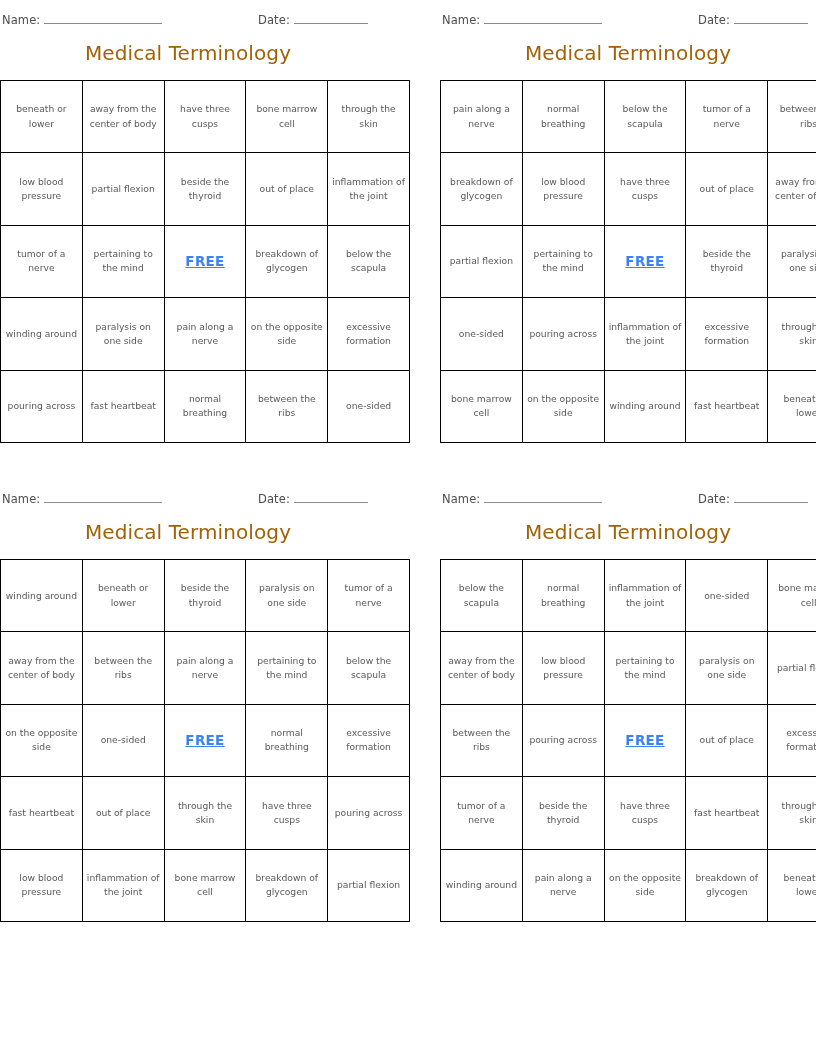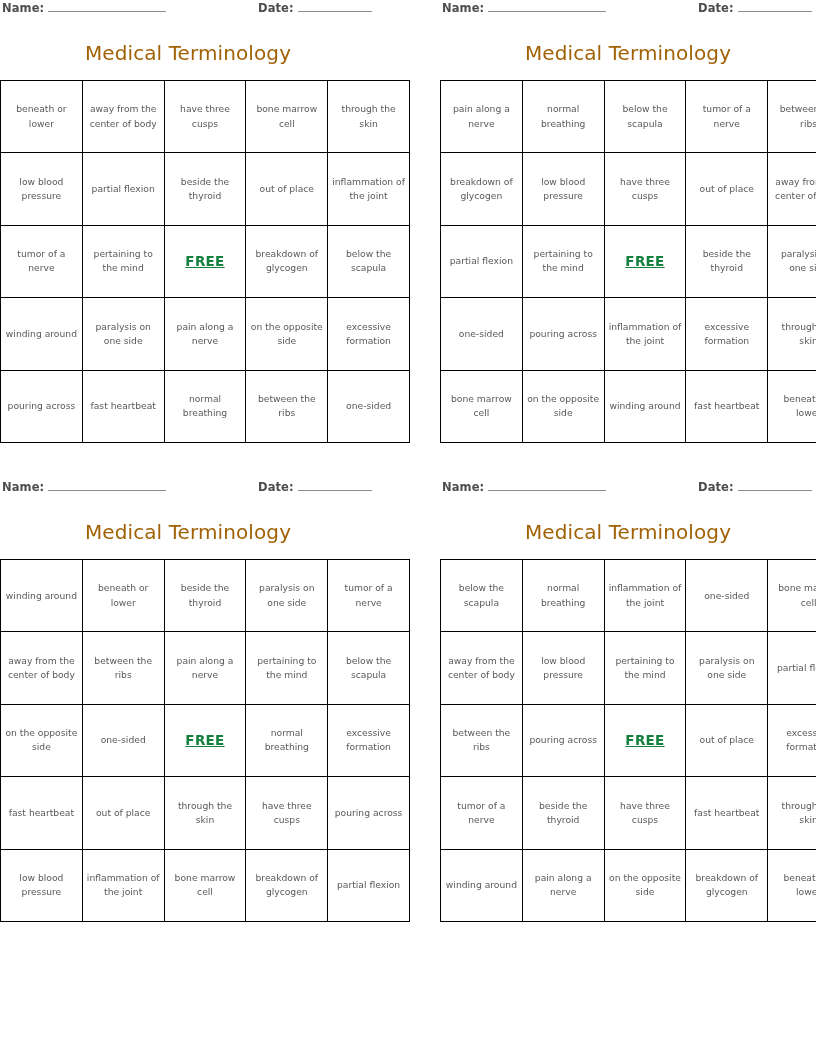--- a/index.html
+++ b/index.html
@@ -35,28 +35,27 @@
   .card-br { left: 440px; top: 479px; }
 
   
   .card-header {
     position: relative;
     height: 22px;
     width: 376px;
   }
   .field {
     position: absolute;
-    top: 0;
+    top: 12px;
     display: flex;
     align-items: baseline;
     white-space: nowrap;
     font-size: 11.5px;
     color: #4d4d4d;
     letter-spacing: 0.1px;
-    font-weight: bold;
   }
   .field-name { left: 2px; }
   .field-date { left: 258px; }
   .field-label {
     color: #4d4d4d;
   }
   .field-rule {
     display: inline-block;
     border-bottom: 1px solid #8c8c8c;
     height: 11px;
@@ -93,21 +92,21 @@
     vertical-align: middle;
     font-size: 9.2px;
     line-height: 1.55;
     color: #5a5a5a;
     word-wrap: break-word;
     overflow: hidden;
   }
   .bingo-grid td.free-cell {
     font-size: 13.5px;
     font-weight: bold;
-    color: #15803d;
+    color: #3b82f6;
     text-decoration: underline;
     letter-spacing: 0.3px;
   }
 </style>
 </head>
 <body>
 
 <div class="page">
 
   <div class="card card-tl">

